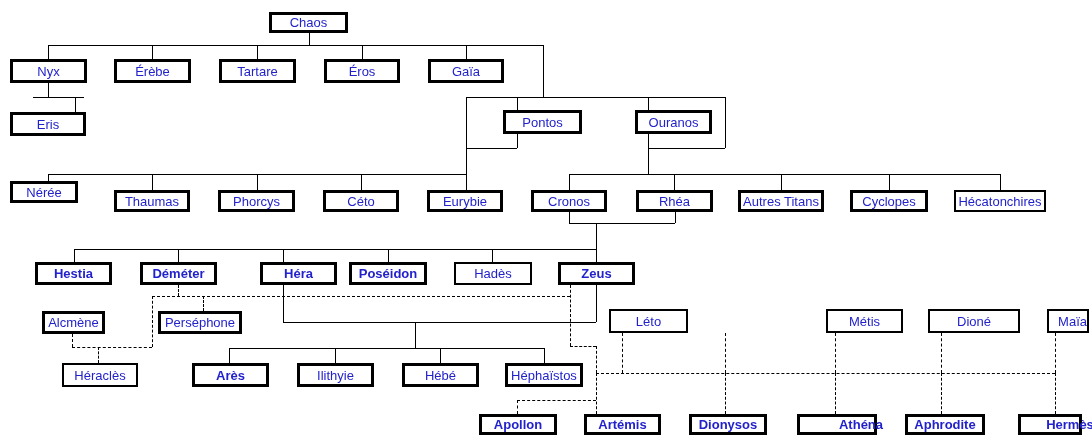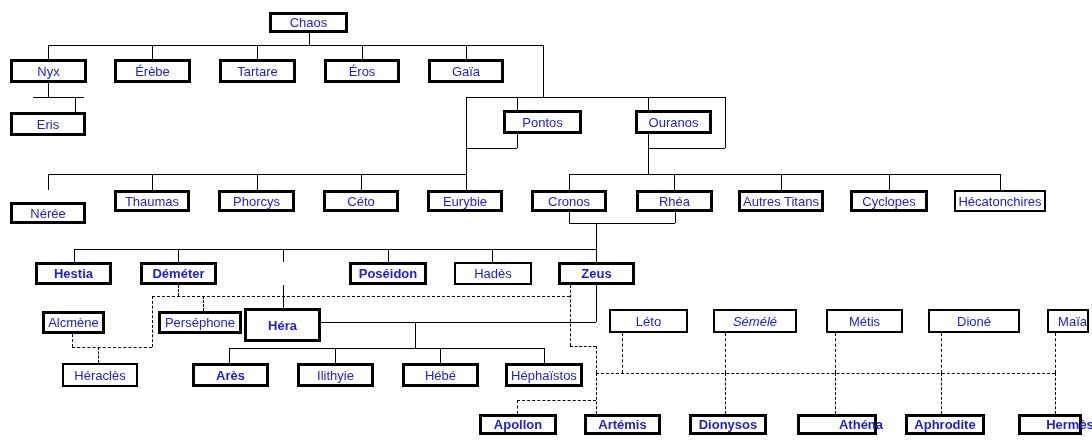--- a/index.html
+++ b/index.html
@@ -131,21 +131,21 @@
     </div>
     <div class="node thick" style="left: 10px; top: 112px; width: 76px; height: 24px;">
       <span>Eris</span>
     </div>
     <div class="node thick" style="left: 478px; top: 110px; width: 79px; height: 24px; margin-left: 25px;">
       <span>Pontos</span>
     </div>
     <div class="node thick" style="left: 635px; top: 110px; width: 77px; height: 24px;">
       <span>Ouranos</span>
     </div>
-    <div class="node thick" style="left: 10px; top: 202px; width: 76px; height: 22px;">
+    <div class="node thick" style="left: 10px; top: 181px; width: 68px; height: 22px;">
       <span>Nérée</span>
     </div>
     <div class="node thick" style="left: 114px; top: 190px; width: 76px; height: 22px;">
       <span>Thaumas</span>
     </div>
     <div class="node thick" style="left: 218px; top: 190px; width: 77px; height: 22px;">
       <span>Phorcys</span>
     </div>
     <div class="node thick" style="left: 323px; top: 190px; width: 76px; height: 22px;">
       <span>Céto</span>
@@ -167,43 +167,40 @@
     </div>
     <div class="node" style="left: 954px; top: 190px; width: 92px; height: 22px;">
       <span>Hécatonchires</span>
     </div>
     <div class="node thick bold" style="left: 35px; top: 262px; width: 77px; height: 23px;">
       <span>Hestia</span>
     </div>
     <div class="node thick bold" style="left: 140px; top: 262px; width: 77px; height: 23px;">
       <span>Déméter</span>
     </div>
-    <div class="node thick bold" style="left: 244px; top: 262px; width: 77px; height: 34px; margin-top: 46px;">
+    <div class="node thick bold" style="left: 260px; top: 262px; width: 77px; height: 23px;">
       <span>Héra</span>
     </div>
     <div class="node thick bold" style="left: 349px; top: 262px; width: 78px; height: 23px;">
       <span>Poséidon</span>
     </div>
     <div class="node" style="left: 454px; top: 262px; width: 78px; height: 23px;">
       <span>Hadès</span>
     </div>
     <div class="node thick bold" style="left: 558px; top: 262px; width: 77px; height: 23px;">
       <span>Zeus</span>
     </div>
     <div class="node thick" style="left: 42px; top: 311px; width: 63px; height: 23px;">
       <span>Alcmène</span>
     </div>
     <div class="node thick" style="left: 158px; top: 311px; width: 84px; height: 23px;">
       <span>Perséphone</span>
     </div>
     <div class="node" style="left: 609px; top: 309px; width: 79px; height: 24px;">
       <span>Léto</span>
-    </div>
-    <div class="node italic" style="left: 713px; top: 309px; width: 84px; height: 24px;">
-      <span>Sémélé</span>
     </div>
     <div class="node" style="left: 826px; top: 309px; width: 77px; height: 24px;">
       <span>Métis</span>
     </div>
     <div class="node" style="left: 928px; top: 309px; width: 92px; height: 24px;">
       <span>Dioné</span>
     </div>
     <div class="node" style="left: 1047px; top: 309px; width: 42px; height: 24px; justify-content: flex-end;">
       <span>Maïa</span>
     </div>

